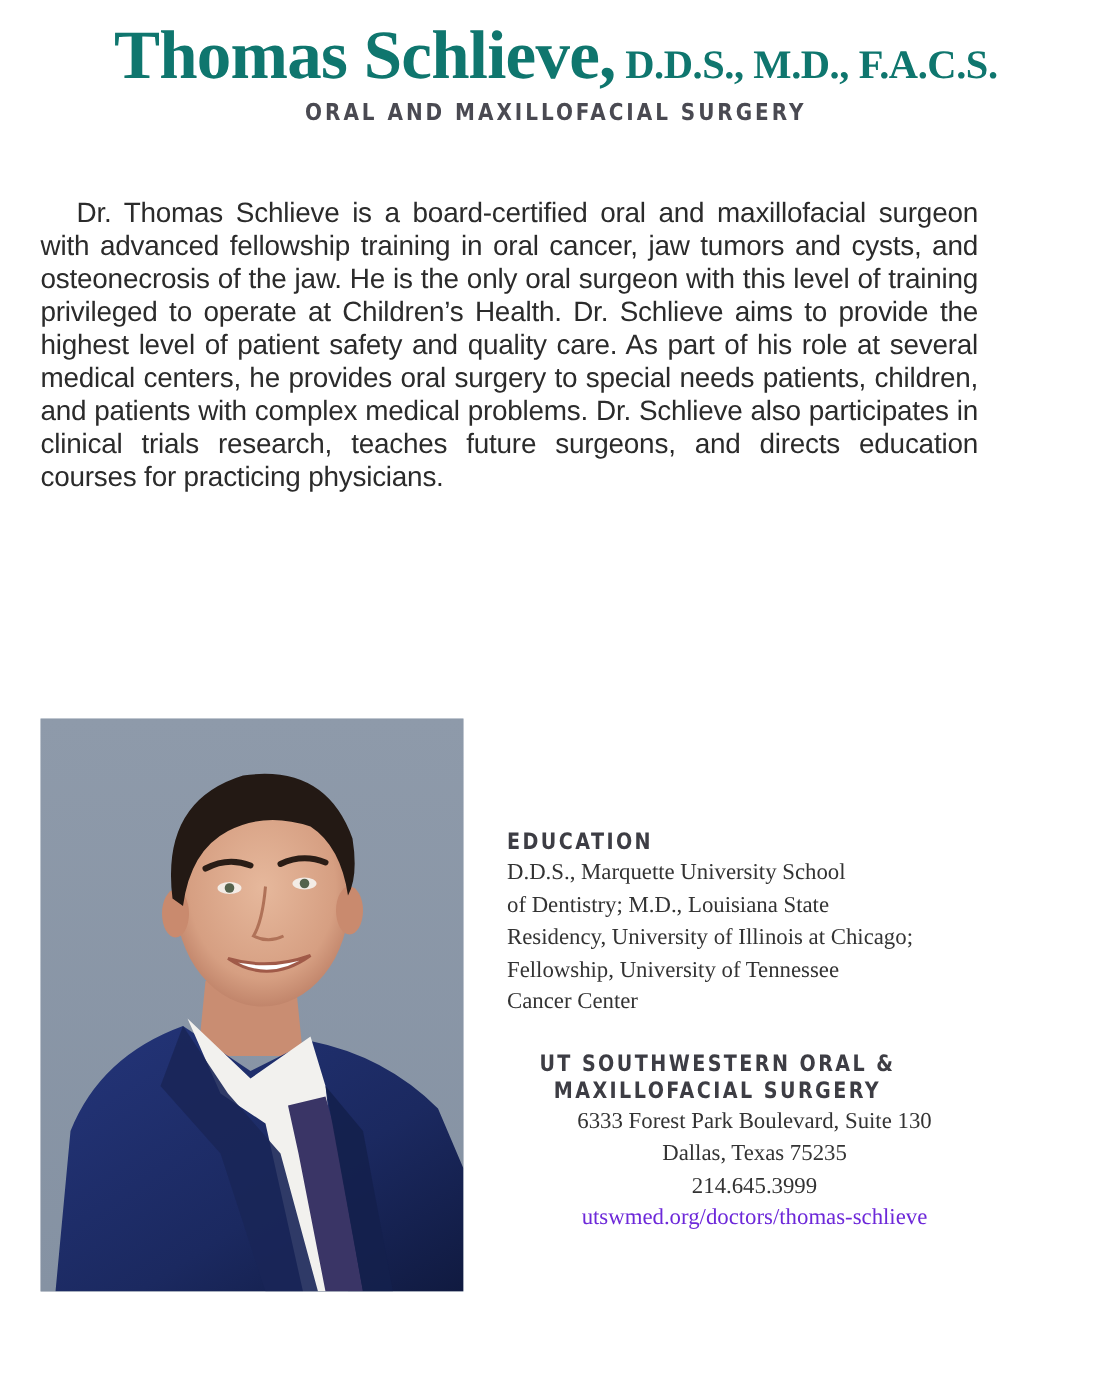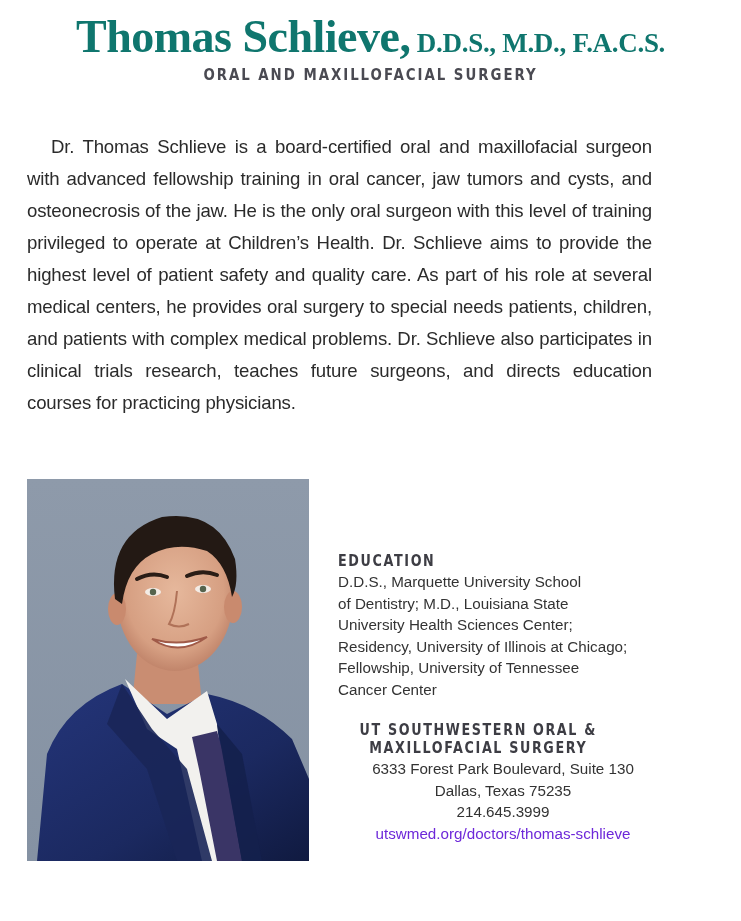--- a/index.html
+++ b/index.html
@@ -48,21 +48,21 @@
       transform: scaleX(0.86);
       transform-origin: center;
       white-space: nowrap;
     }
     .bio {
       position: absolute;
       left: 27px;
       top: 131px;
       width: 625px;
       font-size: 18.6px;
-      line-height: 32px;
+      line-height: 22px;
       color: #2b2b2b;
       text-align: justify;
       text-indent: 24px;
       margin: 0;
       letter-spacing: -0.15px;
     }
     .photo {
       position: absolute;
       left: 27px;
       top: 479px;
@@ -95,20 +95,21 @@
       white-space: nowrap;
     }
     .info-text {
       font-size: 15.2px;
       line-height: 21.5px;
       color: #333333;
       margin: 1px 0 0 0;
     }
     .info-text div {
       white-space: nowrap;
+      font-family: Liberation Serif, serif;
     }
     .practice {
       margin-top: 21px;
       text-align: center;
     }
     .link {
       color: #6d28d9;
       text-decoration: none;
     }
   </style>
@@ -173,21 +174,20 @@
     <path d="M125 160 Q152 178 180 158 Q152 168 125 160 Z" fill="#ffffff" stroke="#a05a48" stroke-width="2"></path>
   </svg>
 </div>
 
 <section class="info">
   <div>
     <h2 class="info-heading">EDUCATION</h2>
     <div class="info-text">
       <div>D.D.S., Marquette University School</div>
       <div>of Dentistry; M.D., Louisiana State</div>
-      <div>University Health Sciences Center;</div>
       <div>Residency, University of Illinois at Chicago;</div>
       <div>Fellowship, University of Tennessee</div>
       <div>Cancer Center</div>
     </div>
   </div>
 
   <div class="practice">
     <h2 class="info-heading">UT SOUTHWESTERN ORAL &amp;</h2>
     <h2 class="info-heading">MAXILLOFACIAL SURGERY</h2>
     <div class="info-text">

